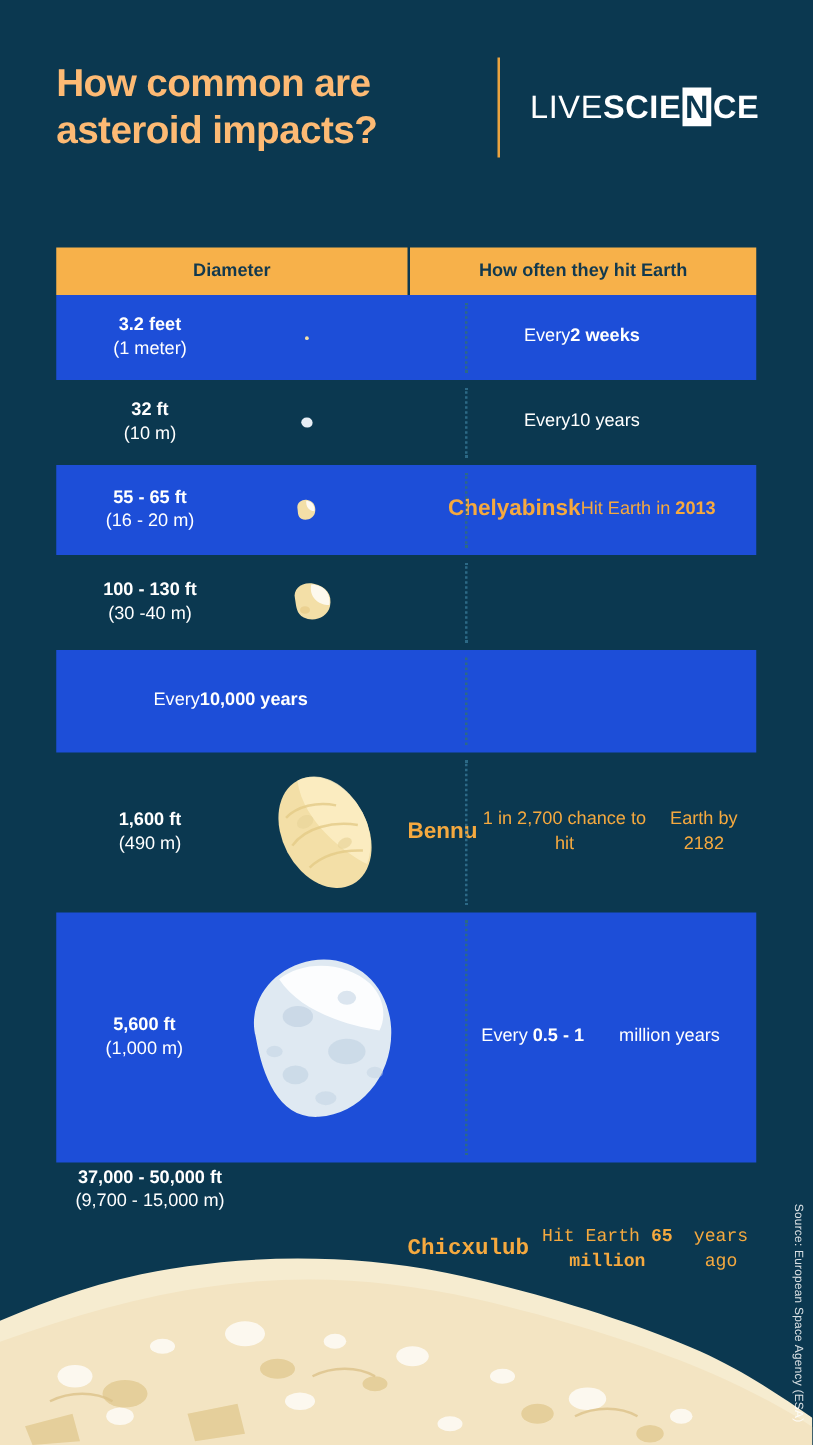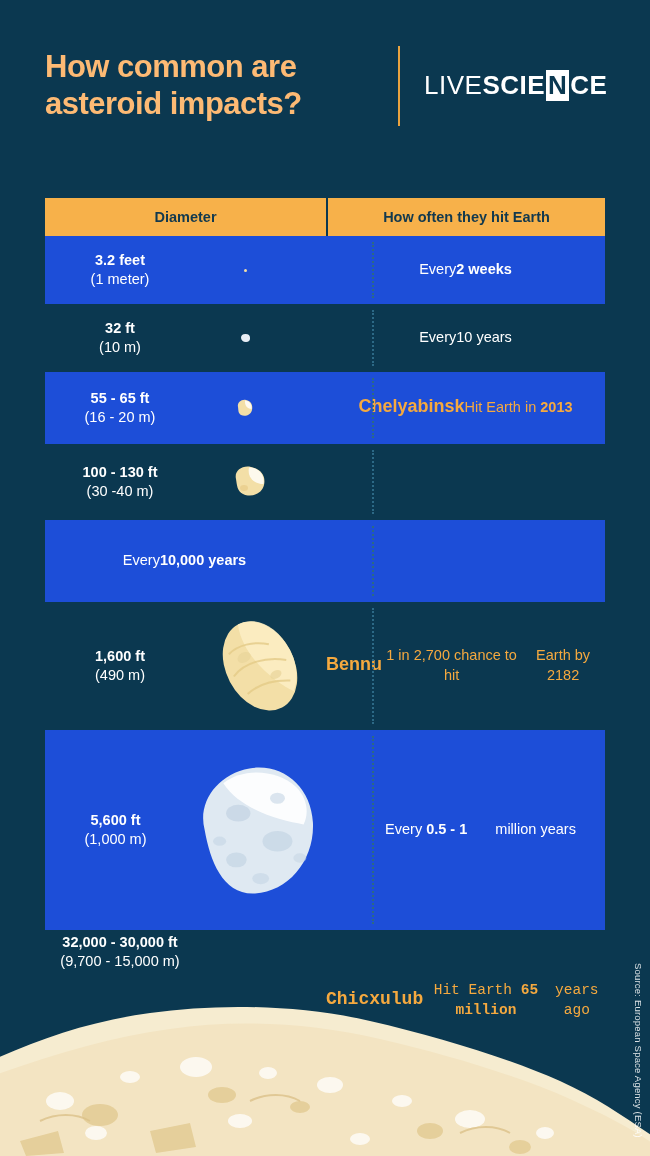--- a/index.html
+++ b/index.html
@@ -242,21 +242,21 @@
       <div class="vsep"></div>
       <div class="cell-right" style="align-items:flex-start;padding-left:30px;text-align:left;gap:28px;">
         <div class="freq-white"><span>Every </span><b>0.5 - 1</b></div>
         <div class="freq-white">million years</div>
       </div>
     </div>
 
     <div class="row" style="height:130px;">
       <div class="cell-left" style="align-items:flex-start;padding-top:6px;">
         <div class="dia" style="line-height:1.3;">
-          <span class="big">32,000 - 30,000 ft</span>
+          <span class="big">37,000 - 50,000 ft</span>
           <span class="small">(9,700 - 15,000 m)</span>
         </div>
       </div>
       <div class="cell-right" style="align-items:center;padding-top:12px;font-family:Liberation Mono, monospace;">
         <div class="name">Chicxulub</div>
         <div class="sub"><span>Hit Earth </span><b>65 million</b></div>
         <div class="sub">years ago</div>
       </div>
     </div>
 

